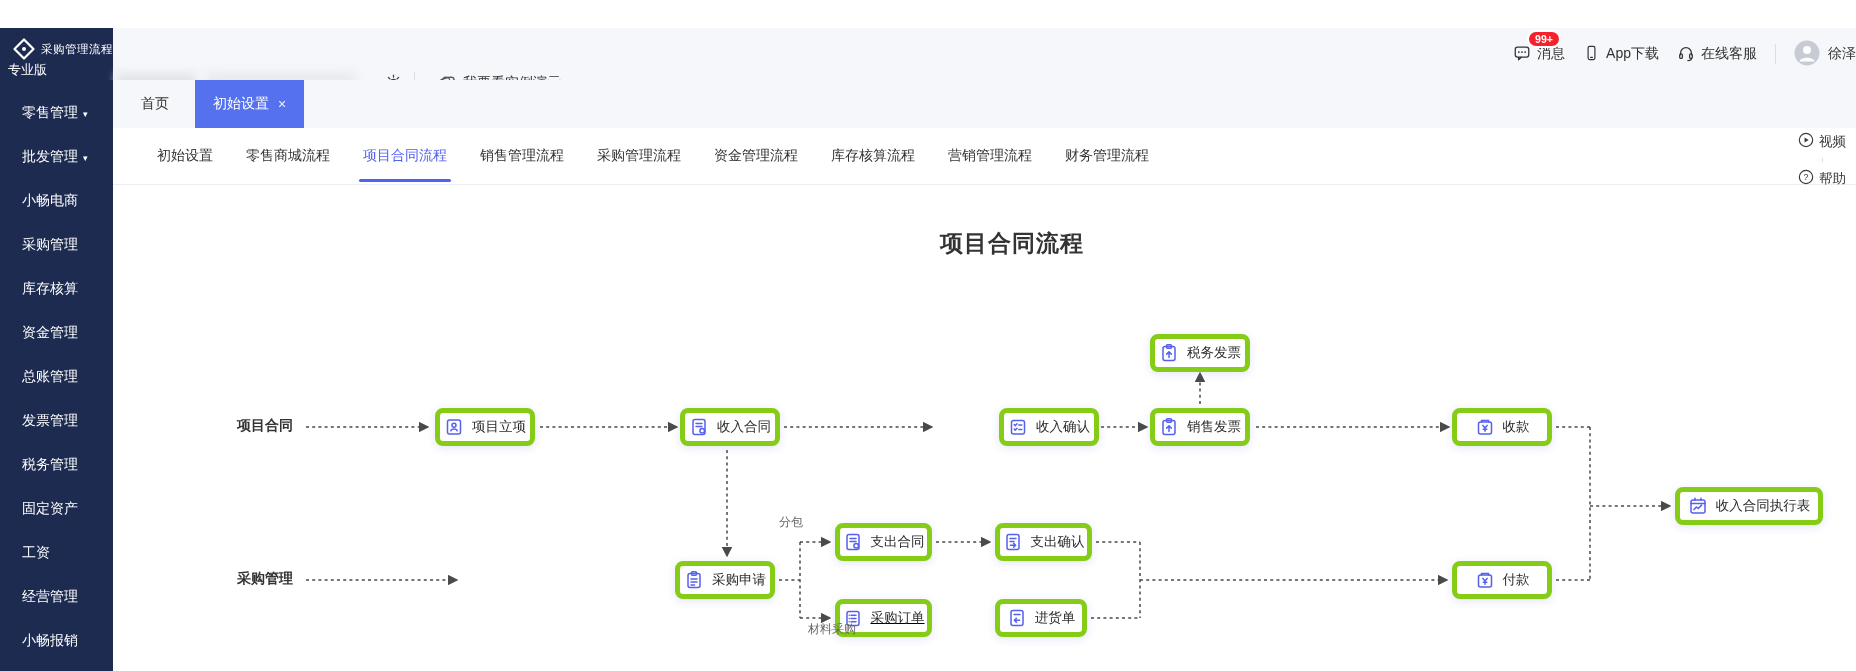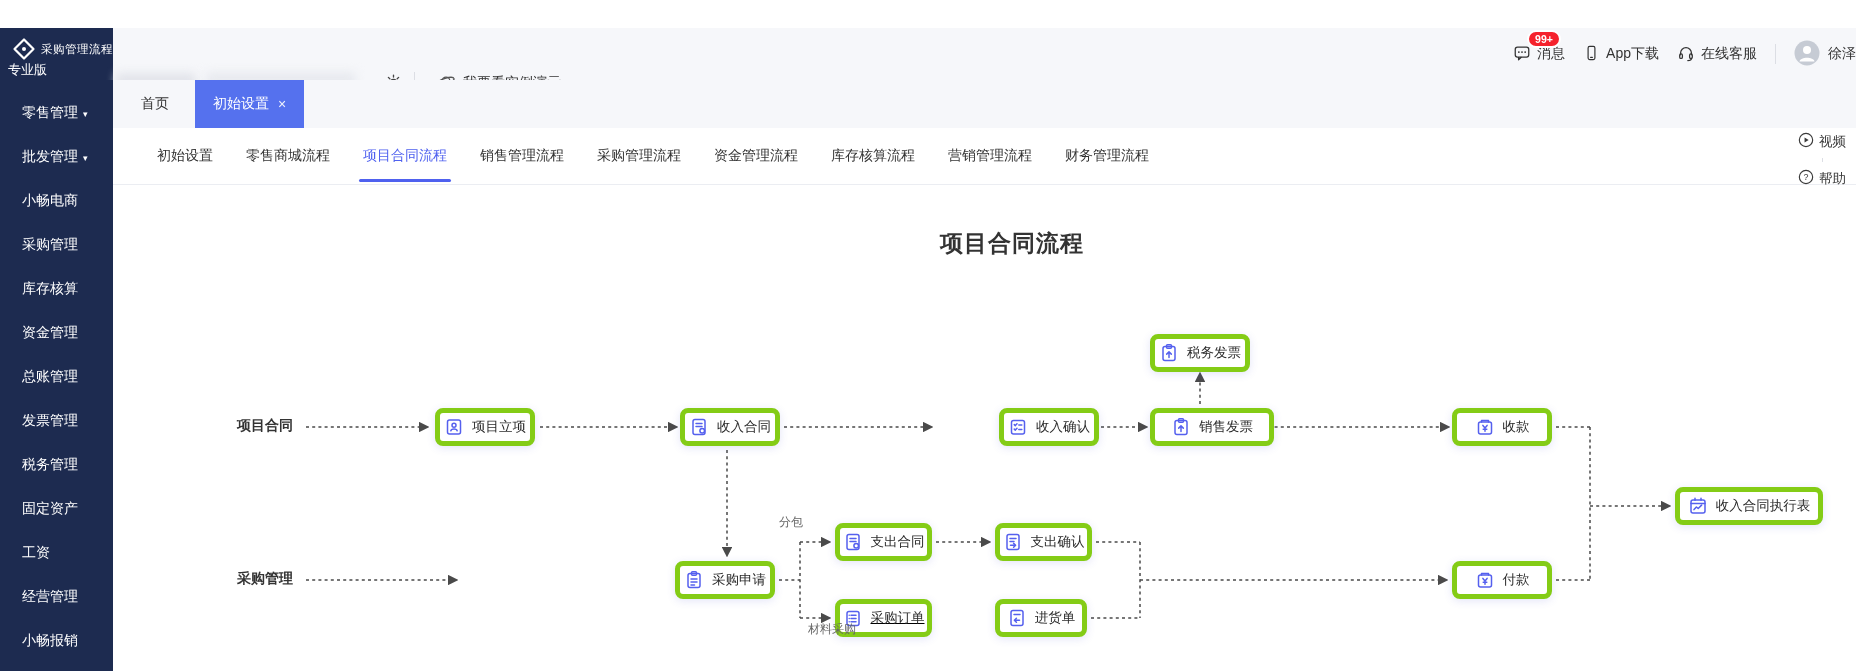--- a/index.html
+++ b/index.html
@@ -292,21 +292,21 @@
       </div>
       <div class="node" style="left: 963px; top: 408px; width: 100px; margin-left: 36px;">
         <span class="nicon">
           <svg width="20" height="20" viewBox="0 0 20 20" fill="none" stroke="currentColor" stroke-width="1.5" stroke-linecap="round" stroke-linejoin="round">
             <rect x="3.5" y="3.5" width="13" height="13.5" rx="2"></rect>
             <path d="M6.3 7.6l1 1 1.7-1.8M10.8 8h3M6.3 12.1l1 1 1.7-1.8M10.8 12.5h3"></path>
           </svg>
         </span>
         <span class="nlabel">收入确认</span>
       </div>
-      <div class="node" style="left: 1150px; top: 408px; width: 124px;">
+      <div class="node" style="left: 1150px; top: 408px; width: 100px;">
         <span class="nicon">
           <svg width="20" height="20" viewBox="0 0 20 20" fill="none" stroke="currentColor" stroke-width="1.5" stroke-linecap="round" stroke-linejoin="round">
             <rect x="4" y="3.5" width="12" height="14" rx="2"></rect>
             <rect x="7.5" y="1.8" width="5" height="3.4" rx="1"></rect>
             <path d="M10 14.5V8.8M7.7 11.1 10 8.8l2.3 2.3"></path>
           </svg>
         </span>
         <span class="nlabel">销售发票</span>
       </div>
       <div class="node" style="left: 1150px; top: 334px; width: 100px;">

